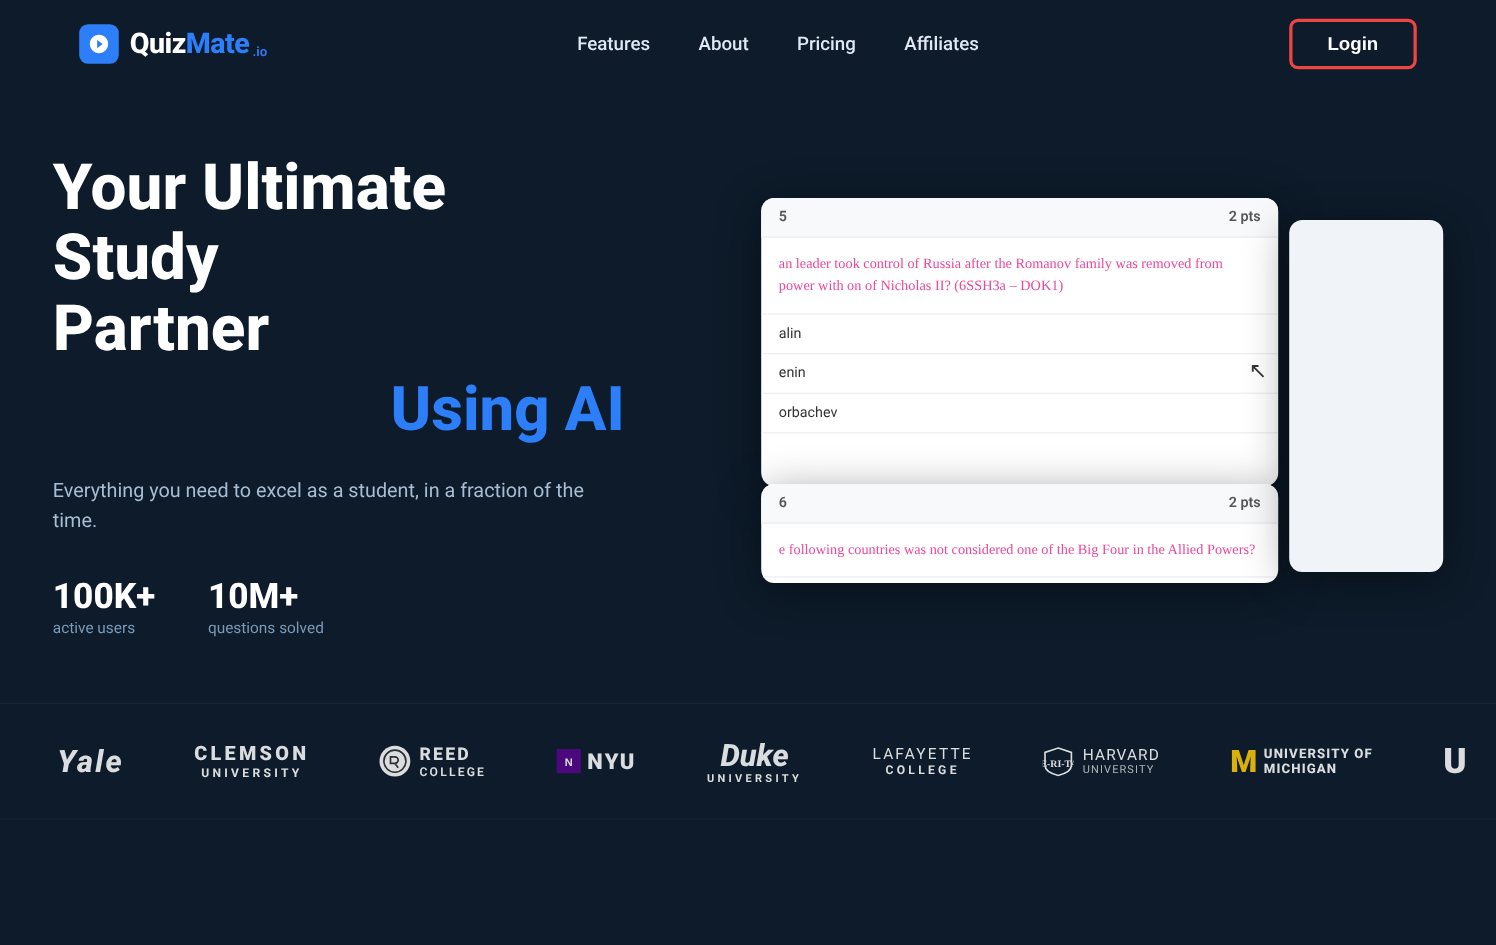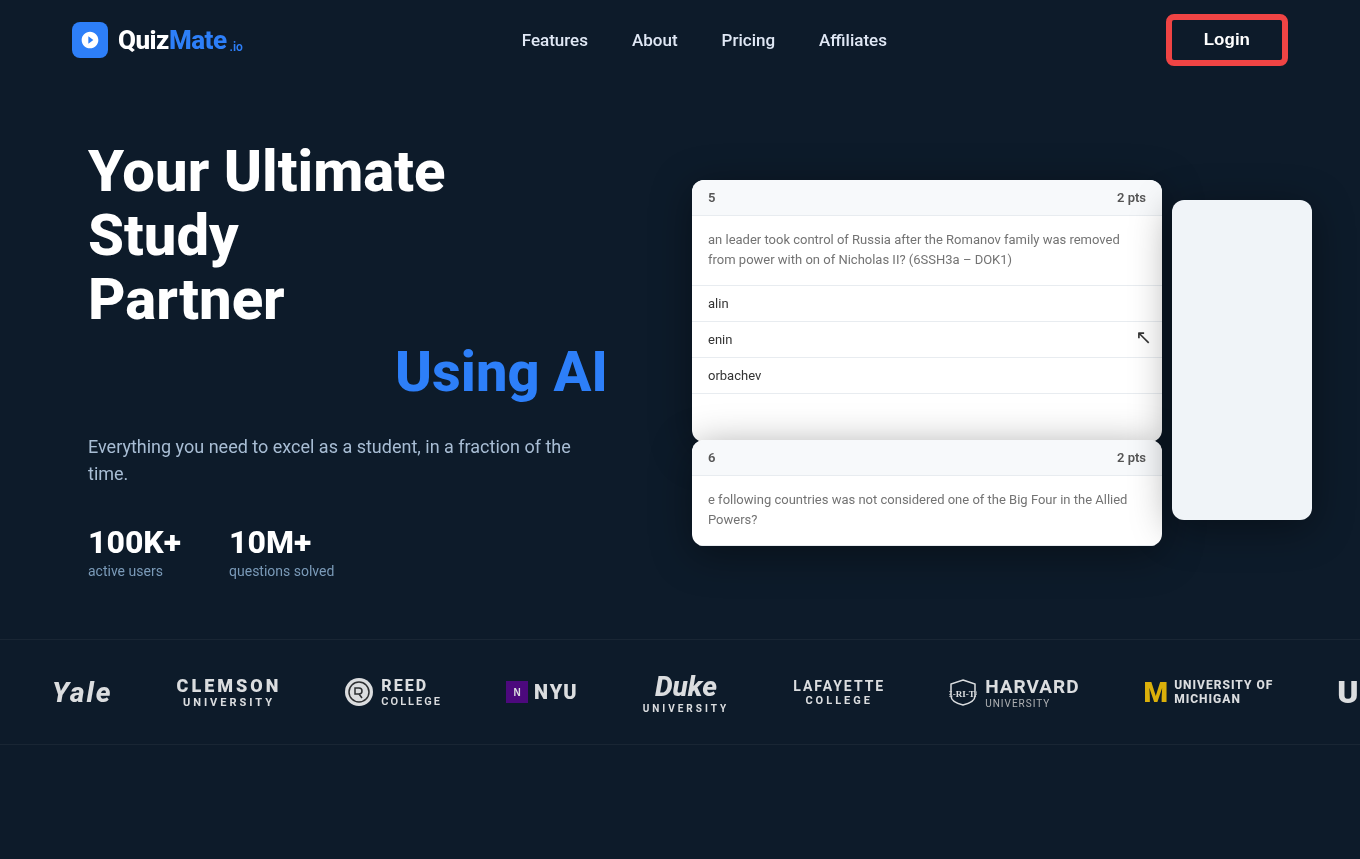--- a/index.html
+++ b/index.html
@@ -88,42 +88,41 @@
 
     .nav-right {
       display: flex;
       align-items: center;
       gap: 16px;
     }
 
     .login-btn {
       background: transparent;
       color: #ffffff;
-      border: 6px solid #ef4444;
+      border: 3px solid #ef4444;
       padding: 10px 32px;
       border-radius: 8px;
       font-size: 17px;
       font-weight: 600;
       cursor: pointer;
     }
 
     
     .hero {
       display: flex;
       align-items: center;
       justify-content: space-between;
       padding: 60px 48px 40px 48px;
       min-height: 460px;
       gap: 40px;
     }
 
     .hero-left {
       flex: 0 0 auto;
       max-width: 520px;
-      margin-left: 40px;
     }
 
     .hero-title {
       font-size: 58px;
       font-weight: 800;
       line-height: 1.1;
       color: #ffffff;
       margin-bottom: 8px;
     }
 
@@ -231,23 +230,24 @@
 
     .quiz-pts {
       font-size: 13px;
       color: #555;
       font-weight: 600;
     }
 
     .quiz-question {
       padding: 14px 16px;
       font-size: 13px;
-      color: #737373;
+      color: #ec4899;
       line-height: 1.6;
       border-bottom: 1px solid #e8ecf0;
+      font-family: Liberation Serif, serif;
     }
 
     .quiz-option {
       padding: 10px 16px;
       font-size: 13px;
       color: #333;
       border-bottom: 1px solid #e8ecf0;
     }
 
     .quiz-option:last-child {
@@ -319,21 +319,21 @@
     }
 
     .uni-duke {
       font-size: 28px;
       font-style: italic;
     }
 
     .uni-lafayette {
       font-size: 14px;
       letter-spacing: 2px;
-      font-weight: 700;
+      font-weight: 400;
     }
 
     .reed-icon {
       width: 28px;
       height: 28px;
       background: #fff;
       border-radius: 50%;
       display: flex;
       align-items: center;
       justify-content: center;
@@ -493,21 +493,21 @@
         <div style="font-size:11px; letter-spacing:3px; color:#fff; font-weight:700;">COLLEGE</div>
       </div>
     </div>
 
     <div class="logo-item">
       <svg class="harvard-icon" width="28" height="28" viewBox="0 0 28 28">
         <path d="M14 2 L26 6 L26 18 Q26 24 14 27 Q2 24 2 18 L2 6 Z" fill="none" stroke="white" stroke-width="1.5"></path>
         <text x="14" y="19" text-anchor="middle" font-size="9" fill="white" font-weight="900" font-family="serif">VE-RI-TAS</text>
       </svg>
       <div>
-        <div class="logo-item-text" style="font-size:19px; font-weight:700; letter-spacing:1px;">HARVARD</div>
+        <div class="logo-item-text" style="font-size:14px; font-weight:400; letter-spacing:1px;">HARVARD</div>
         <div style="font-size:10px; letter-spacing:1px; color:#ccc;">UNIVERSITY</div>
       </div>
     </div>
 
     <div class="logo-item">
       <span class="michigan-m">M</span>
       <div>
         <div class="logo-item-text" style="font-size:12px; font-weight:800; letter-spacing:1px;">UNIVERSITY OF</div>
         <div style="font-size:12px; letter-spacing:1px; color:#fff; font-weight:800;">MICHIGAN</div>
       </div>

